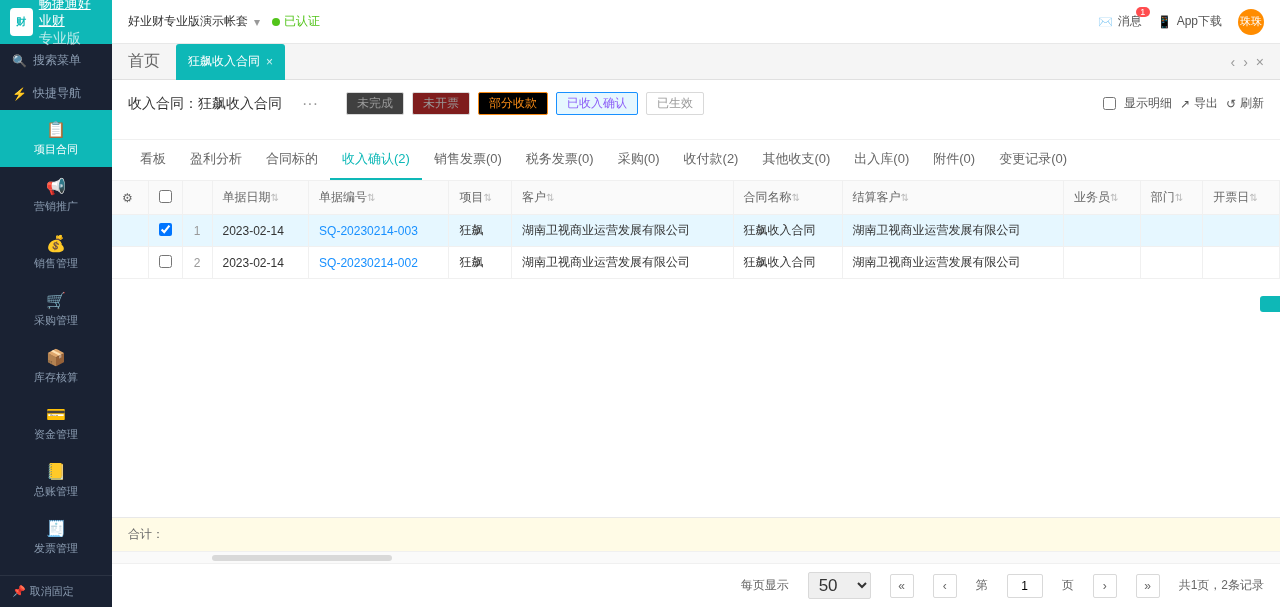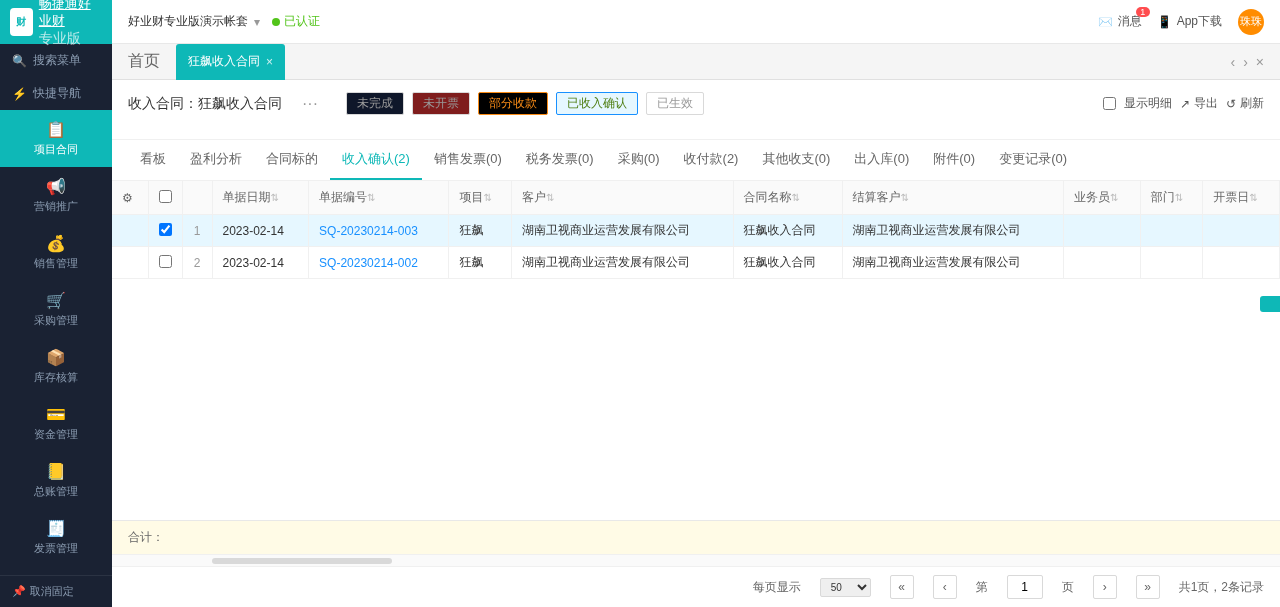--- a/index.html
+++ b/index.html
@@ -42,24 +42,24 @@
 
     
     .content { flex: 1; background: white; overflow: hidden; display: flex; flex-direction: column; }
 
     
     .contract-header { padding: 12px 16px 24px; border-bottom: 1px solid #f0f0f0; display: flex; align-items: center; gap: 20px; }
     .contract-title { font-size: 14px; color: #333; font-weight: 500; }
     .contract-more { color: #999; cursor: pointer; font-size: 16px; }
     .status-tags { display: flex; gap: 8px; margin-left: 8px; }
     .status-tag { padding: 2px 10px; border-radius: 2px; font-size: 12px; border: 1px solid; cursor: pointer; }
-    .status-tag.incomplete { border-color: #d9d9d9; color: #999; background: #0f172a; }
+    .status-tag.incomplete { border-color: #d9d9d9; color: #999; background: #404040; }
     .status-tag.uninvoiced { border-color: #d9d9d9; color: #999; background: #7f1d1d; }
     .status-tag.partial { border-color: #fa8c16; color: #fa8c16; background: #000000; }
-    .status-tag.confirmed { border-color: #1890ff; color: #4d7c0f; background: #e6f7ff; }
+    .status-tag.confirmed { border-color: #1890ff; color: #8b5cf6; background: #e6f7ff; }
     .status-tag.effective { border-color: #d9d9d9; color: #999; background: white; }
     .header-actions { margin-left: auto; display: flex; gap: 8px; align-items: center; }
     .header-action-btn { display: flex; align-items: center; gap: 4px; color: #555; font-size: 12px; cursor: pointer; }
 
     
     .tabs-nav { display: flex; border-bottom: 1px solid #f0f0f0; padding: 0 16px; background: white; }
     .tab-item { padding: 10px 12px; font-size: 13px; color: #666; cursor: pointer; border-bottom: 2px solid transparent; white-space: nowrap; }
     .tab-item.active { color: #0eb8b7; border-bottom-color: #0eb8b7; font-weight: 500; }
 
     
@@ -81,21 +81,21 @@
     .table-footer { background: #fffbe6; border-top: 1px solid #e8e8e8; padding: 6px 16px; display: flex; align-items: center; gap: 8px; font-size: 12px; min-height: 34px; }
     .footer-label { color: #666; font-weight: 500; }
 
     
     .scrollbar-row { height: 12px; background: #fafafa; border-top: 1px solid #f0f0f0; position: relative; overflow: hidden; }
     .scrollbar-thumb { height: 6px; background: #d9d9d9; border-radius: 3px; width: 180px; position: absolute; left: 100px; top: 3px; }
 
     
     .pagination { display: flex; align-items: center; justify-content: flex-end; padding: 8px 16px; background: white; border-top: 1px solid #f0f0f0; gap: 19px; font-size: 12px; }
     .page-label { color: #666; }
-    .page-size-select { border: 1px solid #d9d9d9; border-radius: 2px; padding: 2px 6px; font-size: 10px; color: #333; }
+    .page-size-select { border: 1px solid #d9d9d9; border-radius: 2px; padding: 2px 6px; font-size: 17px; color: #333; }
     .page-btn { width: 24px; height: 24px; display: flex; align-items: center; justify-content: center; border: 1px solid #d9d9d9; border-radius: 2px; cursor: pointer; color: #666; background: white; }
     .page-input { width: 36px; height: 24px; border: 1px solid #d9d9d9; border-radius: 2px; text-align: center; font-size: 12px; }
     .page-total { color: #666; }
 
     
     .right-float { position: fixed; right: 0; top: 50%; transform: translateY(-50%); background: #0eb8b7; color: white; width: 20px; padding: 8px 4px; border-radius: 3px 0 0 3px; font-size: 11px; writing-mode: vertical-rl; cursor: pointer; }
 
     
     .quick-nav { display: flex; align-items: center; padding: 8px 12px; color: #8a9bb0; cursor: pointer; gap: 6px; font-size: 12px; }
   </style>

